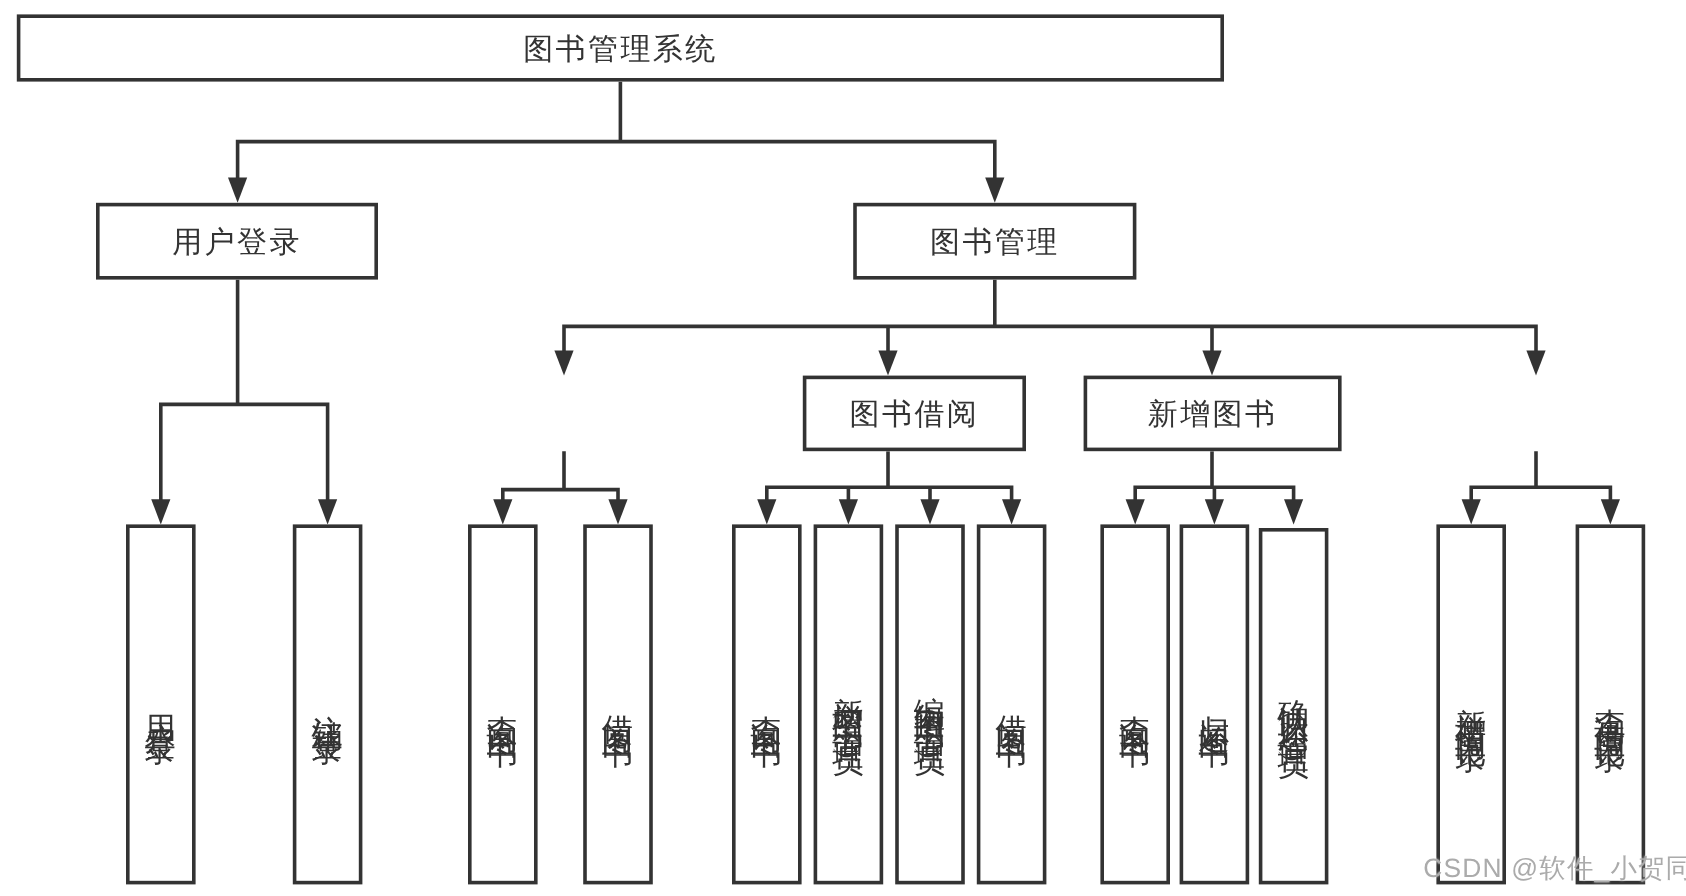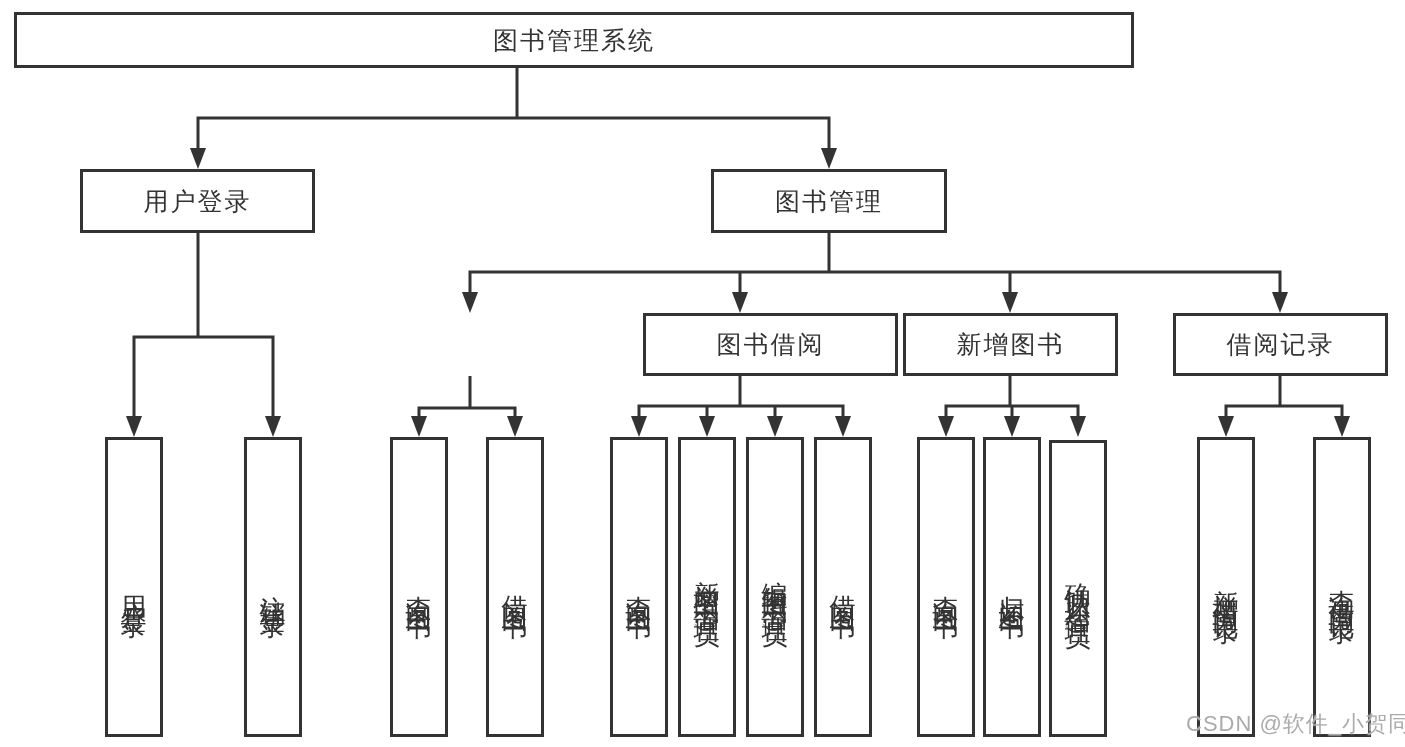--- a/index.html
+++ b/index.html
@@ -81,28 +81,27 @@
     <path d="M1010 376 V406 M944.5 406 H1079.5 M946 406 V418 M1012 406 V418 M1078 406 V418"></path>
     <polygon points="938,416 954,416 946,437"></polygon>
     <polygon points="1004,416 1020,416 1012,437"></polygon>
     <polygon points="1070,416 1086,416 1078,437"></polygon>
 
     <path d="M1280 376 V406 M1224.5 406 H1343.5 M1226 406 V418 M1342 406 V418"></path>
     <polygon points="1218,416 1234,416 1226,437"></polygon>
     <polygon points="1334,416 1350,416 1342,437"></polygon>
   </svg>
 
-  <div class="node" style="left:14px; top:12px; width:1120px; height:56px;">图书管理系统</div>
+  <div class="node" style="left:14px; top:12px; width:1006px; height:56px;">图书管理系统</div>
 
   <div class="node" style="left:80px; top:169px; width:235px; height:64px;">用户登录</div>
   <div class="node" style="left:711px; top:169px; width:236px; height:64px;">图书管理</div>
 
-  <div class="node" style="left:643px; top:313px; width:255px; height:63px;">图书借阅</div>
+  <div class="node" style="left:669px; top:313px; width:186px; height:63px;">图书借阅</div>
   <div class="node" style="left:903px; top:313px; width:215px; height:63px;">新增图书</div>
-  <div class="node" style="left:1173px; top:313px; width:215px; height:63px;">借阅记录</div>
 
   <div class="node leaf" style="left:105px; top:437px; width:58px; height:300px;">
     <span class="vtext">用户登录</span>
   </div>
   <div class="node leaf" style="left:244px; top:437px; width:58px; height:300px;">
     <span class="vtext">注销登录</span>
   </div>
 
   <div class="node leaf" style="left:390px; top:437px; width:58px; height:300px;">
     <span class="vtext">查询图书</span>

